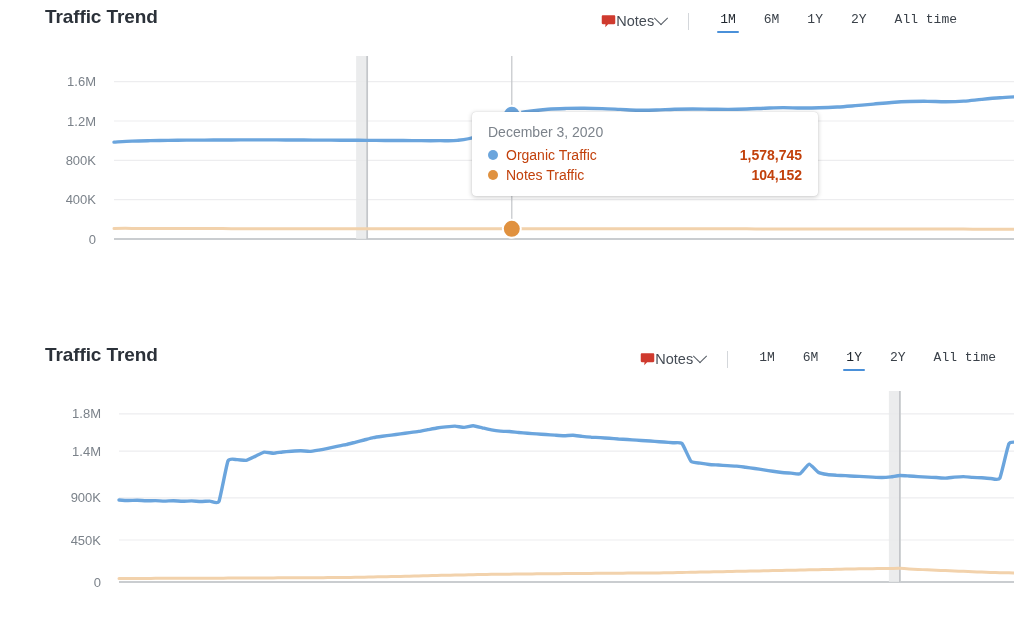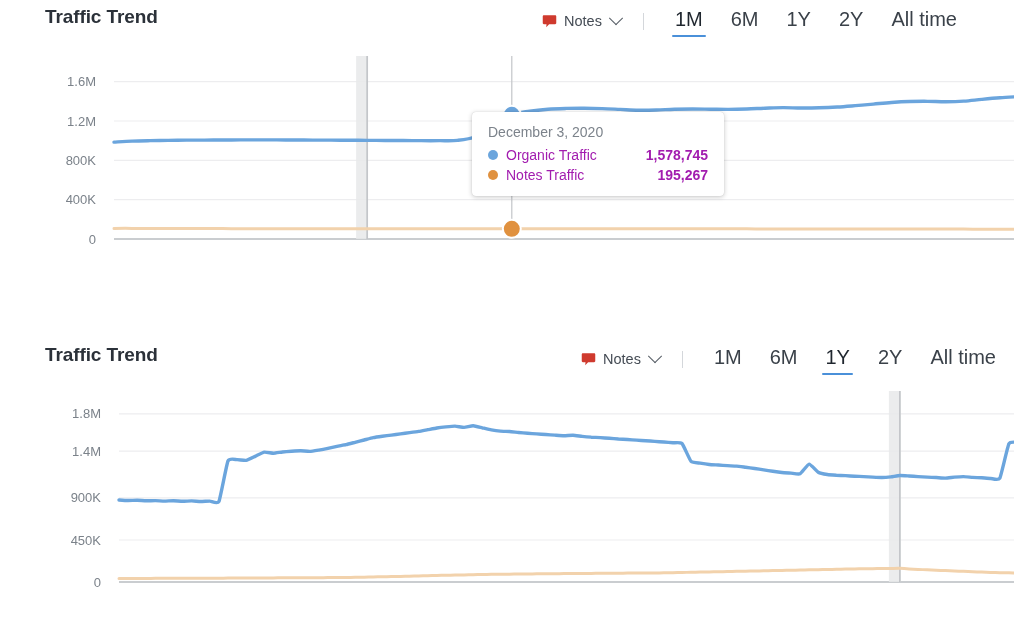--- a/index.html
+++ b/index.html
@@ -42,21 +42,20 @@
     display: flex;
     align-items: center;
     height: 22px;
   }
   #controls-top { right: 47px; }
   #controls-bottom { right: 8px; }
 
   .notes-btn {
     display: flex;
     align-items: center;
-    gap: 7px;
     cursor: pointer;
     font-size: 14.5px;
     color: #444b54;
   }
   .notes-icon {
     width: 15px;
     height: 15px;
     display: inline-block;
     position: relative;
     top: 0px;
@@ -75,27 +74,28 @@
     height: 17px;
     background: #d4d7db;
     margin: 0 17px 0 22px;
   }
   .range-list {
     display: flex;
     align-items: center;
     gap: 0px;
   }
   .range-item {
-    font-size: 20px;
+    font-size: 13px;
     color: #3a4149;
     padding: 2px 3px 5px 3px;
     margin: 0 11px;
     cursor: pointer;
     position: relative;
     white-space: nowrap;
+    font-family: Liberation Mono, monospace;
   }
   .range-item.active {
     color: #1f262e;
   }
   .range-item.active::after {
     content: "";
     position: absolute;
     left: 0;
     right: 0;
     bottom: -1px;
@@ -126,21 +126,21 @@
   }
   .tt-date {
     font-size: 14px;
     color: #7c838b;
     margin-bottom: 7px;
   }
   .tt-row {
     display: flex;
     align-items: center;
     font-size: 14px;
-    color: #a21caf;
+    color: #c2410c;
     margin-top: 4px;
   }
   .tt-dot {
     width: 10px;
     height: 10px;
     border-radius: 50%;
     margin-right: 8px;
     flex: 0 0 auto;
   }
   .tt-name { white-space: nowrap; }
@@ -193,31 +193,31 @@
         <g>
           <rect x="352.1" y="12" width="12" height="183" fill="#e8e9ea" opacity="0.85"></rect>
           <line x1="363.1" y1="12" x2="363.1" y2="195" stroke="#b4b7bb" stroke-width="1.2"></line>
         </g>
         <path d="M110.00,184.38C113.01,184.38 122.05,184.36 128.08,184.38C134.11,184.40 140.13,184.46 146.16,184.48C152.19,184.49 158.21,184.46 164.24,184.48C170.27,184.49 176.29,184.56 182.32,184.58C188.35,184.59 194.37,184.58 200.40,184.58C206.43,184.58 212.45,184.56 218.48,184.58C224.51,184.59 230.53,184.66 236.56,184.68C242.59,184.69 248.61,184.68 254.64,184.68C260.67,184.68 266.69,184.68 272.72,184.68C278.75,184.68 284.77,184.68 290.80,184.68C296.83,184.68 302.85,184.68 308.88,184.68C314.91,184.68 320.93,184.67 326.96,184.68C332.99,184.68 339.01,184.72 345.04,184.72C351.07,184.73 357.09,184.72 363.12,184.72C369.15,184.72 375.17,184.72 381.20,184.72C387.23,184.73 393.25,184.75 399.28,184.75C405.31,184.76 411.33,184.75 417.36,184.75C423.39,184.75 429.41,184.75 435.44,184.75C441.47,184.75 447.49,184.75 453.52,184.75C459.55,184.75 465.57,184.76 471.60,184.76C477.63,184.76 483.65,184.76 489.68,184.76C495.71,184.76 501.73,184.76 507.76,184.76C513.79,184.76 519.81,184.77 525.84,184.77C531.87,184.78 537.89,184.77 543.92,184.77C549.95,184.77 555.97,184.77 562.00,184.77C568.03,184.78 574.05,184.79 580.08,184.79C586.11,184.80 592.13,184.79 598.16,184.79C604.19,184.79 610.21,184.79 616.24,184.79C622.27,184.80 628.29,184.82 634.32,184.82C640.35,184.83 646.37,184.82 652.40,184.82C658.43,184.82 664.45,184.82 670.48,184.82C676.51,184.83 682.53,184.85 688.56,184.85C694.59,184.86 700.61,184.85 706.64,184.85C712.67,184.86 718.69,184.87 724.72,184.87C730.75,184.87 736.77,184.87 742.80,184.87C748.83,184.87 754.85,184.89 760.88,184.89C766.91,184.89 772.93,184.89 778.96,184.89C784.99,184.90 791.01,184.92 797.04,184.92C803.07,184.93 809.09,184.92 815.12,184.92C821.15,184.93 827.17,184.94 833.20,184.95C839.23,184.96 845.25,184.96 851.28,184.97C857.31,184.98 863.33,184.98 869.36,184.99C875.39,185.00 881.41,185.01 887.44,185.02C893.47,185.03 899.49,185.04 905.52,185.05C911.55,185.06 917.57,185.06 923.60,185.07C929.63,185.07 935.65,185.08 941.68,185.09C947.71,185.10 953.73,185.11 959.76,185.12C965.79,185.13 971.81,185.14 977.84,185.15C983.87,185.16 989.89,185.16 995.92,185.17C1001.95,185.18 1010.99,185.21 1014.00,185.22" fill="none" stroke="#f2d2ac" stroke-width="3" stroke-linecap="round" stroke-linejoin="round"></path>
         <path d="M110.00,98.14C113.01,97.98 122.05,97.40 128.08,97.16C134.11,96.91 140.13,96.80 146.16,96.67C152.19,96.54 158.21,96.45 164.24,96.37C170.27,96.29 176.29,96.22 182.32,96.17C188.35,96.13 194.37,96.11 200.40,96.08C206.43,96.04 212.45,96.01 218.48,95.98C224.51,95.95 230.53,95.90 236.56,95.88C242.59,95.86 248.61,95.88 254.64,95.88C260.67,95.88 266.69,95.86 272.72,95.88C278.75,95.90 284.77,95.95 290.80,95.98C296.83,96.01 302.85,96.04 308.88,96.08C314.91,96.11 320.93,96.14 326.96,96.17C332.99,96.21 339.01,96.24 345.04,96.27C351.07,96.31 357.09,96.34 363.12,96.37C369.15,96.40 375.17,96.44 381.20,96.47C387.23,96.50 393.25,96.54 399.28,96.57C405.31,96.60 411.33,96.65 417.36,96.67C423.39,96.68 429.41,96.72 435.44,96.67C441.47,96.62 447.49,97.03 453.52,96.37C459.55,95.72 465.57,95.14 471.60,92.73C477.63,90.32 483.65,85.57 489.68,81.92C495.71,78.27 501.73,73.29 507.76,70.83C513.79,68.37 519.81,68.10 525.84,67.17C531.87,66.23 537.89,65.66 543.92,65.20C549.95,64.74 555.97,64.58 562.00,64.41C568.03,64.25 574.05,64.18 580.08,64.22C586.11,64.25 592.13,64.41 598.16,64.61C604.19,64.81 610.21,65.13 616.24,65.40C622.27,65.66 628.29,66.09 634.32,66.18C640.35,66.28 646.37,66.15 652.40,65.99C658.43,65.82 664.45,65.36 670.48,65.20C676.51,65.04 682.53,65.00 688.56,65.00C694.59,65.00 700.61,65.13 706.64,65.20C712.67,65.27 718.69,65.43 724.72,65.40C730.75,65.36 736.77,65.20 742.80,65.00C748.83,64.81 754.85,64.45 760.88,64.22C766.91,63.99 772.93,63.66 778.96,63.63C784.99,63.59 791.01,63.99 797.04,64.02C803.07,64.05 809.09,63.99 815.12,63.82C821.15,63.66 827.17,63.40 833.20,63.04C839.23,62.68 845.25,62.15 851.28,61.66C857.31,61.17 863.33,60.61 869.36,60.09C875.39,59.56 881.41,58.94 887.44,58.51C893.47,58.09 899.49,57.73 905.52,57.53C911.55,57.33 917.57,57.30 923.60,57.33C929.63,57.37 935.65,57.76 941.68,57.73C947.71,57.69 953.73,57.53 959.76,57.14C965.79,56.74 971.81,55.92 977.84,55.37C983.87,54.81 989.89,54.25 995.92,53.79C1001.95,53.33 1010.99,52.81 1014.00,52.61" fill="none" stroke="#6ba5dd" stroke-width="3.4" stroke-linecap="round" stroke-linejoin="round"></path>
         <line x1="507.8" y1="12" x2="507.8" y2="195" stroke="#c2c5c9" stroke-width="1.2"></line>
         <circle cx="507.8" cy="70.8" r="9" fill="#6ba5dd" stroke="#ffffff" stroke-width="2"></circle>
         <circle cx="507.8" cy="184.8" r="9" fill="#e0913f" stroke="#ffffff" stroke-width="2"></circle>
       </svg>
-    <div class="tooltip" id="tooltip-top" style="left:468px; top:68px; width:252px;">
+    <div class="tooltip" id="tooltip-top" style="left:468px; top:68px; width:346px;">
       <div class="tt-date">December 3, 2020</div>
       <div class="tt-row">
         <span class="tt-dot" style="background:#6ba5dd"></span>
         <span class="tt-name">Organic Traffic</span>
         <span class="tt-val">1,578,745</span>
       </div>
       <div class="tt-row">
         <span class="tt-dot" style="background:#e0913f"></span>
         <span class="tt-name">Notes Traffic</span>
-        <span class="tt-val">195,267</span>
+        <span class="tt-val">104,152</span>
       </div>
     </div>
   </div>
 </div>
 
 <div class="panel" id="panel-bottom">
   <div class="panel-header">
     <div class="panel-title">Traffic Trend</div>
     <div class="header-controls" id="controls-bottom">
       <div class="notes-btn">

